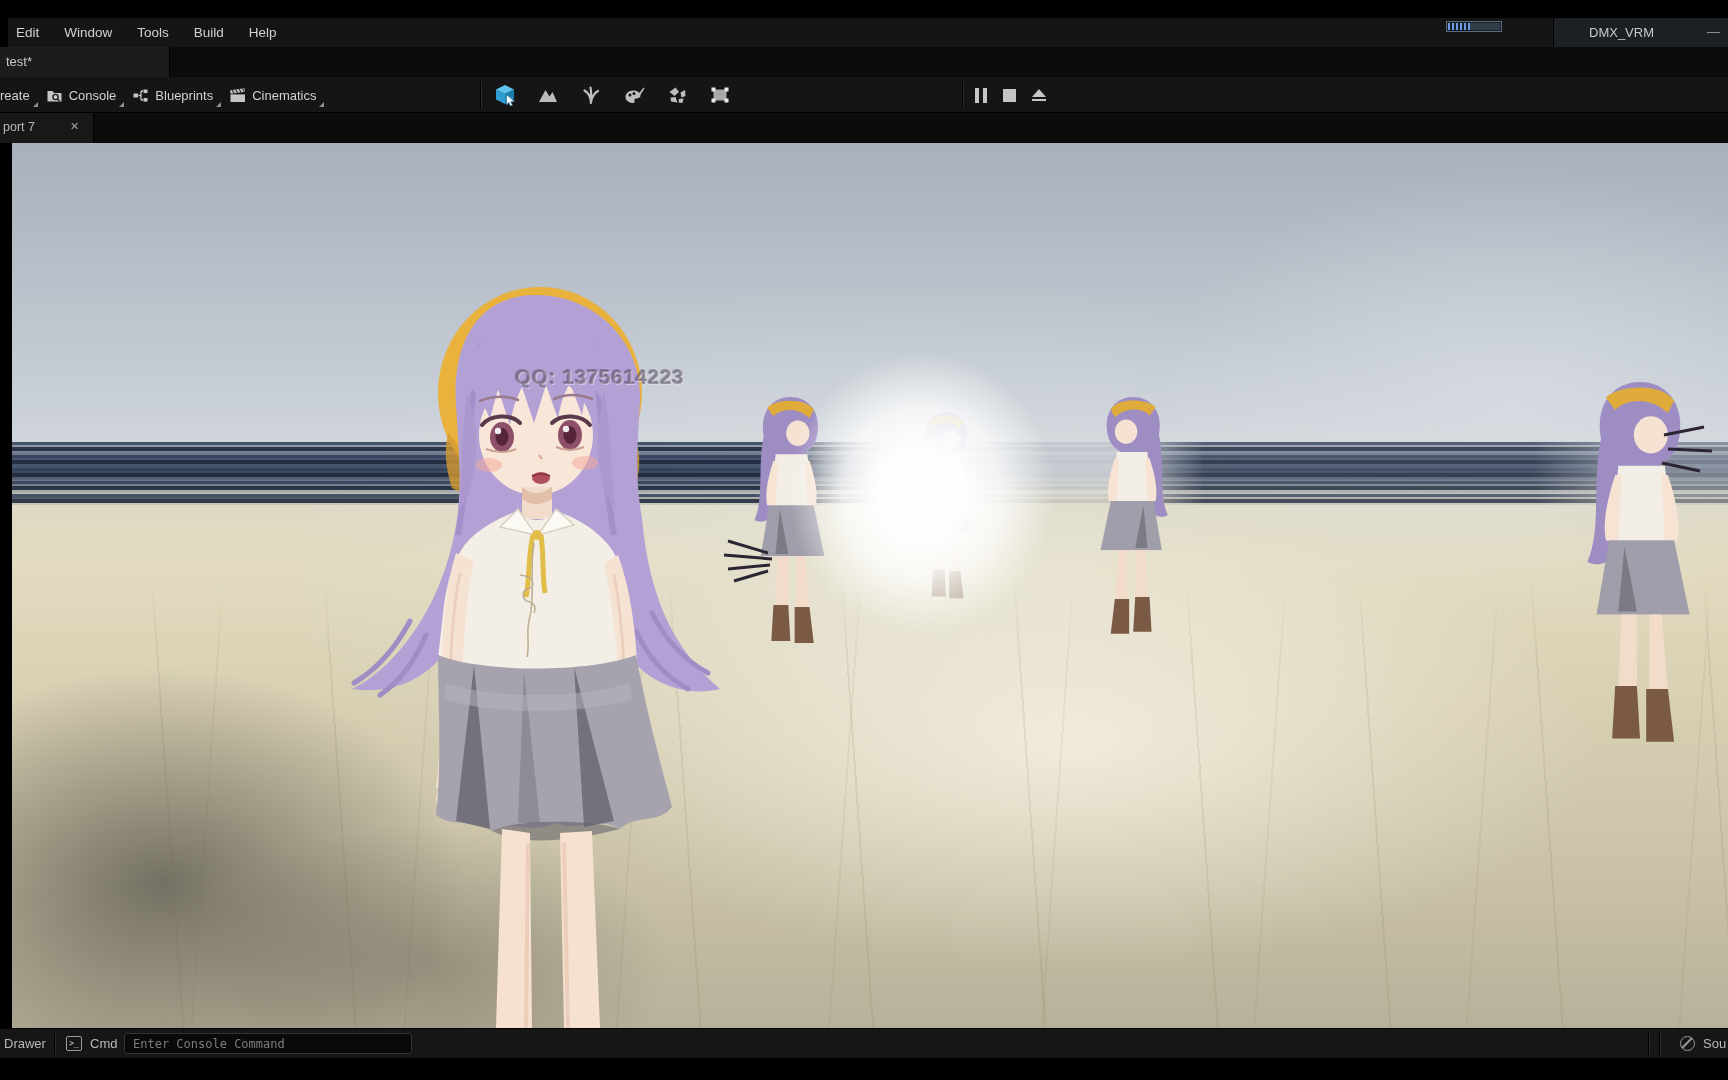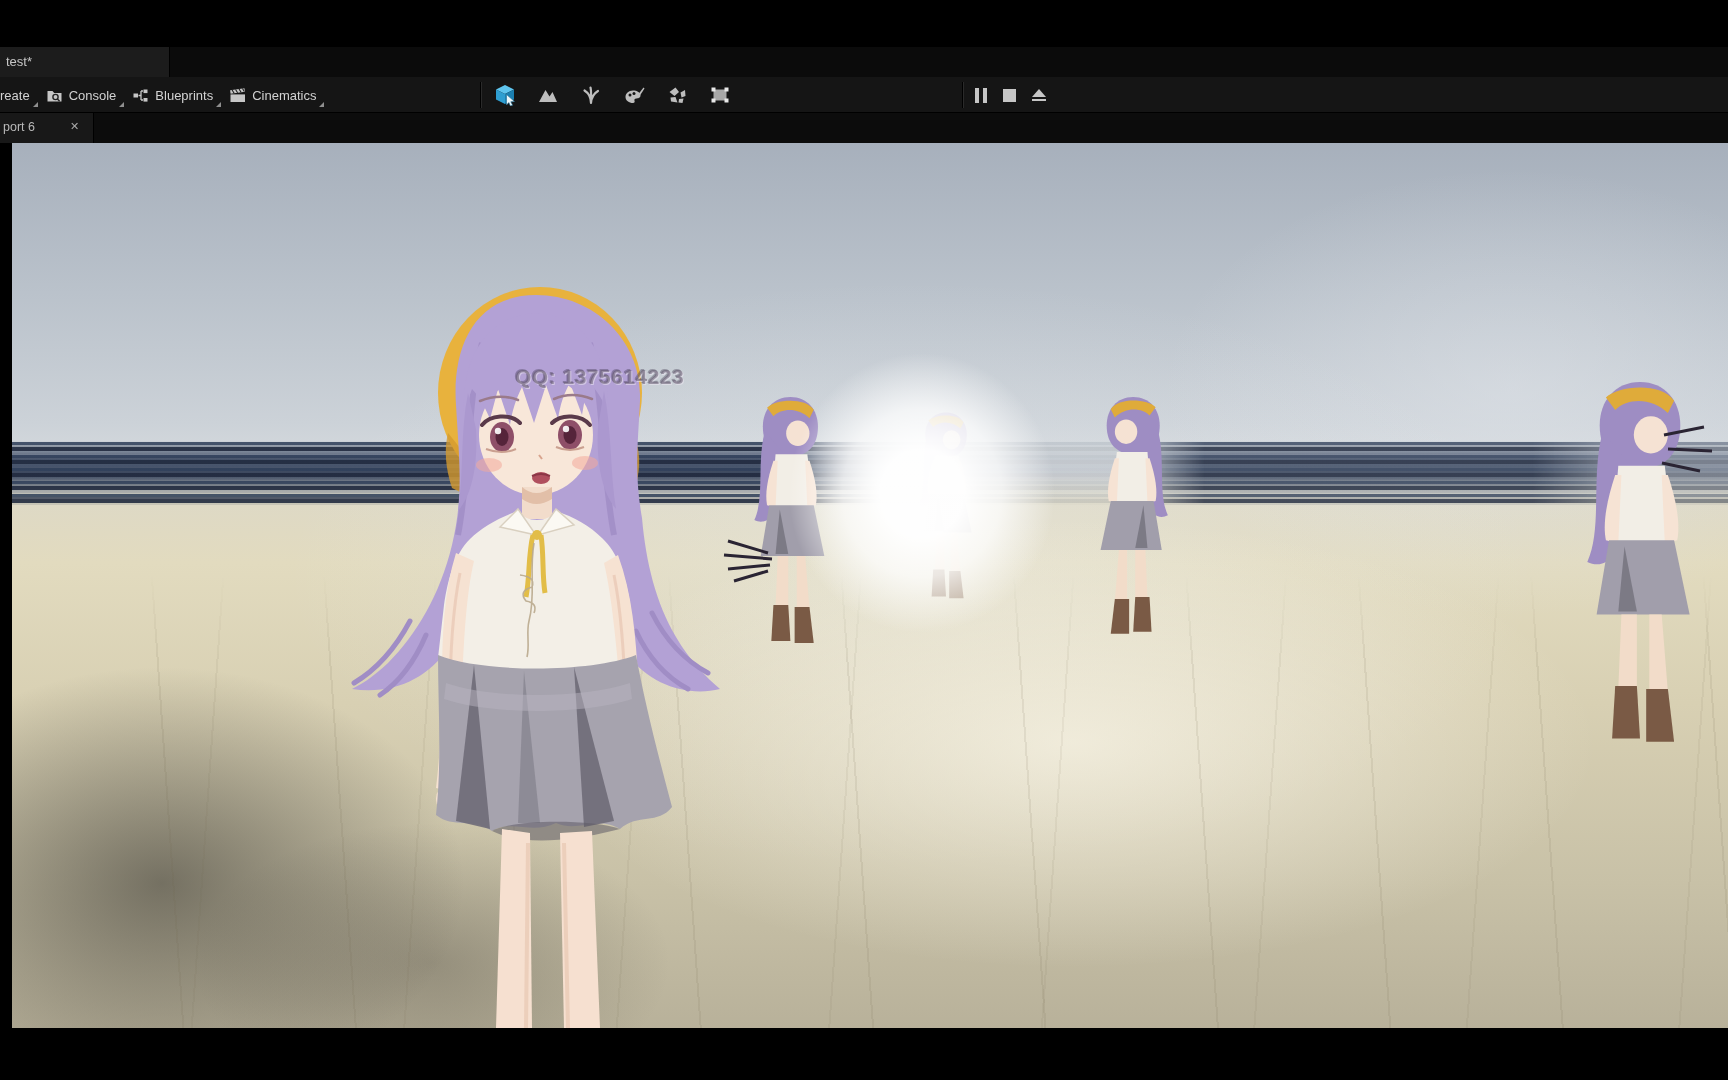--- a/index.html
+++ b/index.html
@@ -105,20 +105,38 @@
   .scc-ic    { left:1680px; top:7px; width:15px; height:15px; border:1.6px solid #9a9a9a; border-radius:50%; }
   .scc-ic::after { content:""; position:absolute; left:-1px; top:5px; width:14px; height:1.8px;
                background:#9a9a9a; transform:rotate(-45deg); }
   .bottom-black { left:0; top:1058px; width:1728px; height:22px; background:#000; }
 </style>
 </head>
 <body>
 
 <div class="app">
 
+  <div class="abs menubar">
+    <div class="abs notch"></div>
+    <div class="abs menu-row">
+      <span class="menu-item">Edit</span>
+      <span class="menu-item">Window</span>
+      <span class="menu-item">Tools</span>
+      <span class="menu-item">Build</span>
+      <span class="menu-item">Help</span>
+    </div>
+    <div class="abs perf-bar">
+      <div class="perf-fill"></div>
+      <div class="perf-rest"></div>
+    </div>
+    <div class="abs title-panel">
+      <span class="title-text">DMX_VRM</span>
+      <span class="min-glyph">—</span>
+    </div>
+  </div>
 
   <div class="abs assetbar">
     <div class="abs asset-tab">
       <span>test*</span>
     </div>
   </div>
 
   <div class="abs toolbar">
     <div class="abs tb-left">
       <div class="tb-btn" style="padding-left:0;">
@@ -200,21 +218,21 @@
       <div class="pc-stop"></div>
       <div class="pc-eject">
           <span class="tri"></span>
           <span class="bar"></span>
         </div>
     </div>
   </div>
 
   <div class="abs vtabbar">
     <div class="abs vtab">
-      <span class="lbl">port 6</span>
+      <span class="lbl">port 7</span>
       <span class="x">✕</span>
     </div>
   </div>
 
   <div class="abs viewport">
     <div class="abs horizon"></div>
     <div class="abs horizon-line"></div>
     <div class="abs tiles"></div>
 
     <svg class="abs actors" viewBox="0 0 1728 885">
@@ -301,15 +319,28 @@
         <path d="M490 686 L 484 885 L 520 885 L 518 690 Z" fill="#f6e0d0"></path>
         <path d="M548 690 L 552 885 L 588 885 L 580 688 Z" fill="#f6e0d0"></path>
         <path d="M516 700 L 514 885 M 552 700 L 556 885" stroke="#e6c3ae" stroke-width="4" opacity=".6" fill="none"></path>
       </g>
     </svg>
 
     <div class="abs glow"></div>
     <div class="abs watermark">QQ: 1375614223</div>
   </div>
 
+  <div class="abs statusbar">
+    <span class="abs sb-text" style="left:4px; top:7px;">Drawer</span>
+    <div class="abs sb-div" style="left:54px"></div>
+    <div class="abs cmd-ic">&gt;_</div>
+    <span class="abs sb-text" style="left:90px; top:7px;">Cmd</span>
+    <div class="abs console">
+      <input type="text" placeholder="Enter Console Command" style="">
+    </div>
+    <div class="abs sb-div" style="left:1648px"></div>
+    <div class="abs sb-div" style="left:1659px"></div>
+    <div class="abs scc-ic"></div>
+    <span class="abs sb-text" style="left:1703px; top:7px;">Sou</span>
+  </div>
 
   <div class="abs bottom-black"></div>
 </div>
 
 </body></html>

